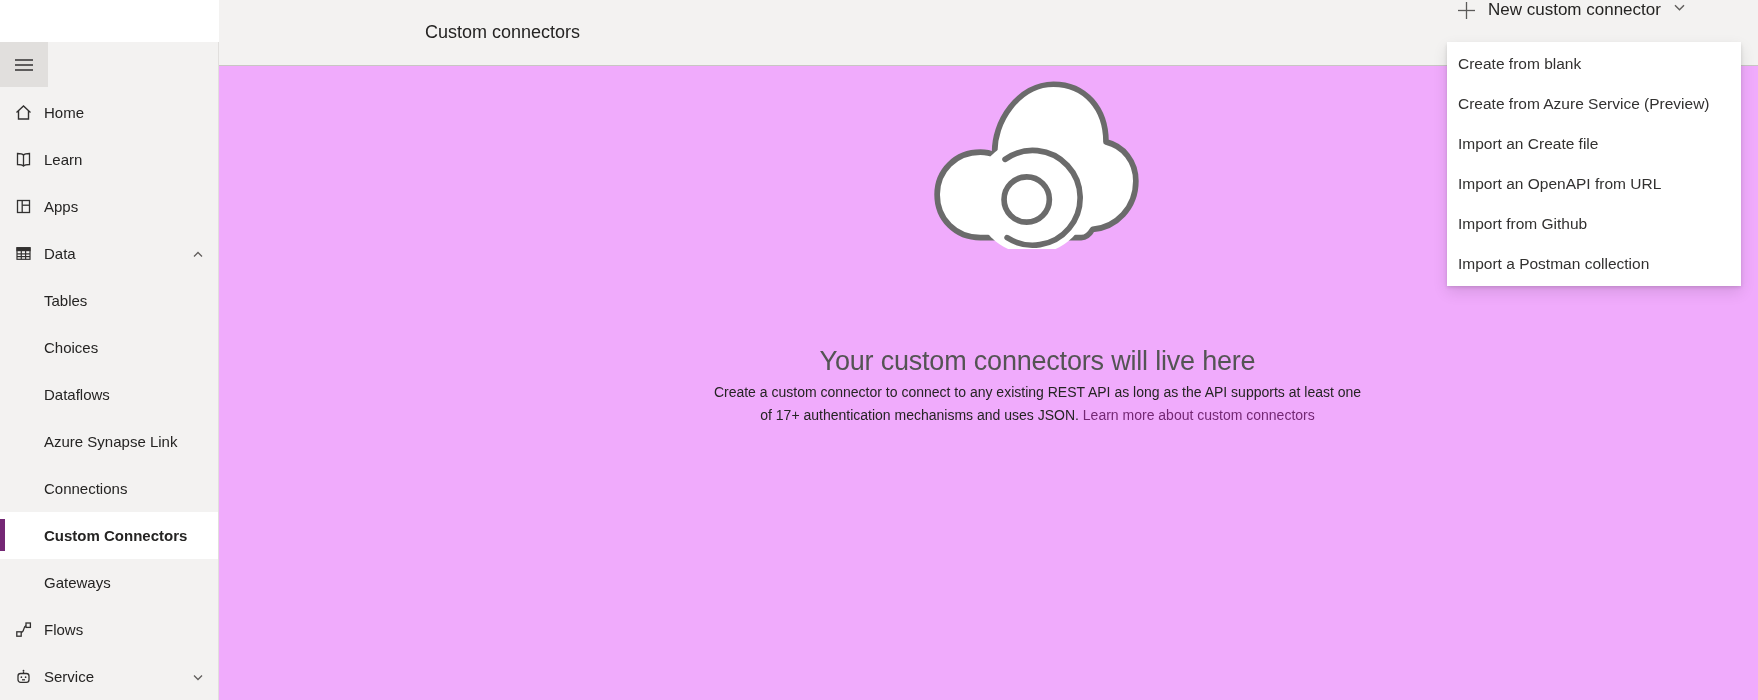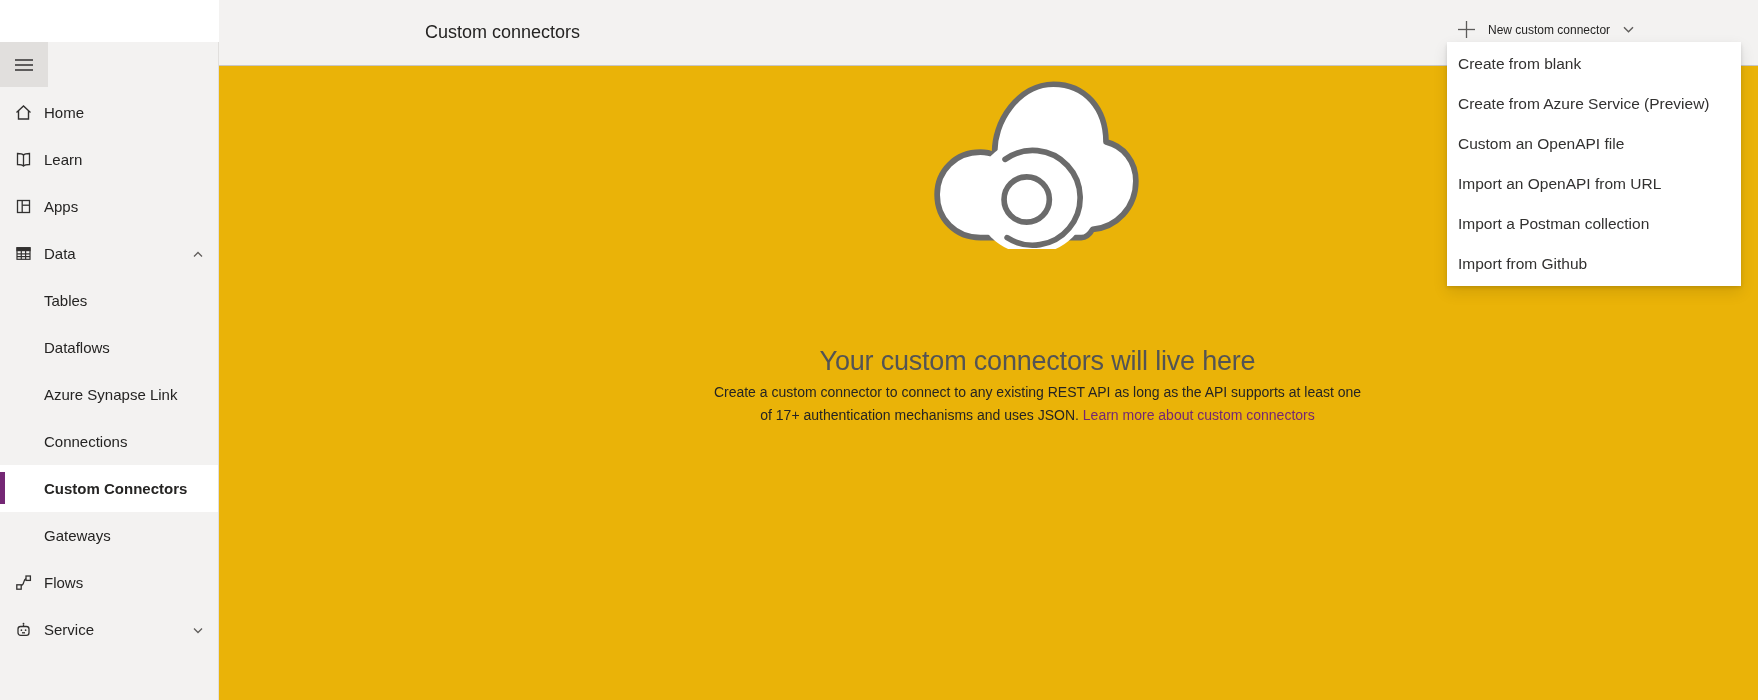--- a/index.html
+++ b/index.html
@@ -44,42 +44,42 @@
   .topbar {
     height:66px; background:#f3f2f1; border-bottom:1px solid #c8c6c4;
     position:relative;
   }
   .page-title {
     position:absolute; left:206px; top:22px;
     font-size:18px; color:#252423; white-space:nowrap;
   }
   .new-btn {
     position:absolute; left:1237px; top:0; height:59px;
-    display:flex; align-items:center; gap:11px;
+    display:flex; gap:11px;
     background:none; border:none; padding:0;
-    font-family:inherit; font-size:12px; color:#252423;
+    font-family:inherit; font-size:17px; color:#252423;
     cursor:pointer; white-space:nowrap;
   }
 
   
   .menu {
     position:absolute; left:1228px; top:42px; width:294px;
     background:#ffffff; padding:2px 0; z-index:20;
     box-shadow:0 1.6px 3.6px rgba(0,0,0,.132), 0 6.4px 14.4px rgba(0,0,0,.108);
   }
   .menu-item {
     height:40px; display:flex; align-items:center;
     padding:0 11px; font-size:15.5px; color:#323130; cursor:pointer;
     white-space:nowrap;
   }
 
   
   .content {
     position:absolute; top:66px; left:0; right:0; bottom:0;
-    background:#eab308; display:flex; flex-direction:column; align-items:center;
+    background:#f0abfc; display:flex; flex-direction:column; align-items:center;
   }
   .empty { position:relative; left:49px; display:flex; flex-direction:column; align-items:center; }
   .cloud-wrap { margin-top:12px; }
   .empty-heading {
     margin-top:95px; font-size:27px; font-weight:300; color:#545454;
     letter-spacing:-0.2px; line-height:34px; white-space:nowrap;
   }
   .empty-body {
     margin-top:3px; max-width:800px; text-align:center;
     font-size:14px; line-height:22.5px; color:#252423;
@@ -156,20 +156,23 @@
           <svg width="14" height="14" viewBox="0 0 14 14" fill="none" stroke="#605e5c" stroke-width="1.3">
             <path d="M3 9.5 L7 5.5 L11 9.5"></path>
           </svg>
         </span>
       </div>
 
       <div class="nav-item sub">
         <span>Tables</span>
       </div>
 
+      <div class="nav-item sub">
+        <span>Choices</span>
+      </div>
 
       <div class="nav-item sub">
         <span>Dataflows</span>
       </div>
 
       <div class="nav-item sub">
         <span>Azure Synapse Link</span>
       </div>
 
       <div class="nav-item sub">
@@ -239,30 +242,30 @@
     </div>
 
     <div class="menu">
       <div class="menu-item">
         <span>Create from blank</span>
       </div>
       <div class="menu-item">
         <span>Create from Azure Service (Preview)</span>
       </div>
       <div class="menu-item">
-        <span>Custom an OpenAPI file</span>
+        <span>Import an Create file</span>
       </div>
       <div class="menu-item">
         <span>Import an OpenAPI from URL</span>
       </div>
       <div class="menu-item">
+        <span>Import from Github</span>
+      </div>
+      <div class="menu-item">
         <span>Import a Postman collection</span>
-      </div>
-      <div class="menu-item">
-        <span>Import from Github</span>
       </div>
     </div>
 
     <div class="content">
       <div class="empty">
 
         <div class="cloud-wrap">
           <svg width="208" height="171" viewBox="0 0 202 166">
             <g fill="#ffffff" stroke="#6b6b6b" stroke-width="5.5" stroke-linecap="round" stroke-linejoin="round">
               <path d="M46 155 C22 155 4 137 4 113 C4 90 22 72 46 72 C51 72 56 73 60 75 C58 42 84 6 117 6 C148 6 168 30 168 62 C185 66 197 81 197 100 C197 126 178 145 155 147 C152 152 149 155 144 155 L46 155"></path>

